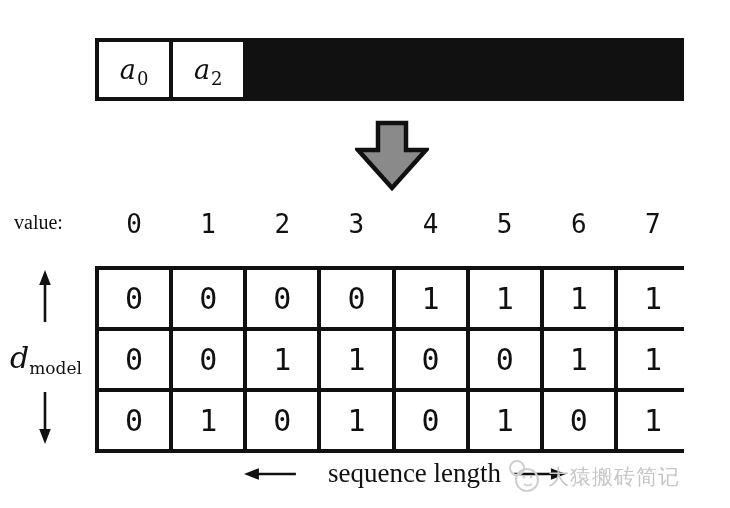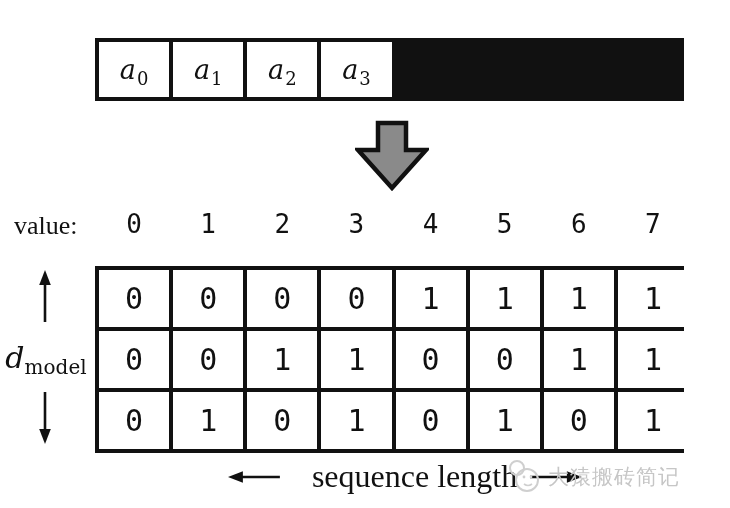--- a/index.html
+++ b/index.html
@@ -12,72 +12,66 @@
     position:absolute;left:95px;top:38px;width:597px;height:63px;
     background:#111;display:grid;grid-template-columns:repeat(8,1fr);
     gap:4px;padding:4px;box-sizing:border-box;
   }
   .token-row .cell{background:#fff;display:flex;align-items:center;justify-content:center;}
   .math-var{font-family:"DejaVu Serif",serif;font-style:italic;font-size:27px;line-height:1;}
   .math-var sub{font-style:normal;font-size:18px;vertical-align:-6px;line-height:0;margin-left:1px;}
   
   .big-arrow{position:absolute;left:355px;top:120px;}
   
-  .value-label{position:absolute;left:14px;top:211px;font-size:26px;}
+  .value-label{position:absolute;left:14px;top:211px;font-size:20px;}
   .value-row{
     position:absolute;left:95px;top:203px;width:597px;height:42px;
     display:grid;grid-template-columns:repeat(8,1fr);gap:4px;padding:0 4px;box-sizing:border-box;
   }
   .value-row .vcell{display:flex;align-items:center;justify-content:center;}
   .mono{font-family:"DejaVu Sans Mono",monospace;color:#111;}
   .value-row .vcell{font-size:26px;}
   
   .matrix{
     position:absolute;left:95px;top:266px;width:597px;height:187px;
     background:#111;display:grid;grid-template-columns:repeat(8,1fr);grid-template-rows:repeat(3,1fr);
     gap:4px;padding:4px;box-sizing:border-box;
   }
   .matrix .mcell{background:#fff;display:flex;align-items:center;justify-content:center;font-size:30px;}
   
   .axis-arrow{position:absolute;left:37px;}
   .dmodel{
     position:absolute;left:2px;top:343px;width:88px;text-align:center;
     font-family:"DejaVu Serif",serif;font-style:italic;font-size:30px;line-height:1;
   }
-  .dmodel sub{font-style:normal;font-size:20px;vertical-align:-6px;line-height:0;}
+  .dmodel sub{font-style:normal;font-size:17px;vertical-align:-6px;line-height:0;}
   
   .seq-group{
     position:absolute;left:405px;top:458px;transform:translateX(-50%);
     display:flex;align-items:center;gap:13px;white-space:nowrap;
   }
-  .seq-label{font-size:32px;margin-left:19px;}
+  .seq-label{font-size:27px;margin-left:19px;}
   
   .watermark{
     position:absolute;right:4px;top:456px;display:flex;align-items:center;gap:5px;
     color:#c6c6c6;font-family:"Liberation Sans",sans-serif;
   }
   .watermark .wm-text{font-size:21px;letter-spacing:1px;}
 </style>
 </head>
 <body>
 
 <div class="stage">
 
   <div class="token-row">
     <div class="cell">
         <span class="math-var"><i>a</i><sub>0</sub></span>
       </div>
     <div class="cell">
-        <span class="math-var"><i>a</i><sub>1</sub></span>
-      </div>
-    <div class="cell">
         <span class="math-var"><i>a</i><sub>2</sub></span>
-      </div>
-    <div class="cell">
-        <span class="math-var"><i>a</i><sub>3</sub></span>
       </div>
   </div>
 
   <svg class="big-arrow" width="74" height="72" viewBox="0 0 74 72">
     <polygon points="23,3 51,3 51,30 71,30 37,68 3,30 23,30" fill="#8a8a8a" stroke="#111" stroke-width="4.5" stroke-linejoin="miter"></polygon>
   </svg>
 
   <div class="value-label">value:</div>
   <div class="value-row">
     <div class="vcell mono">0</div>

